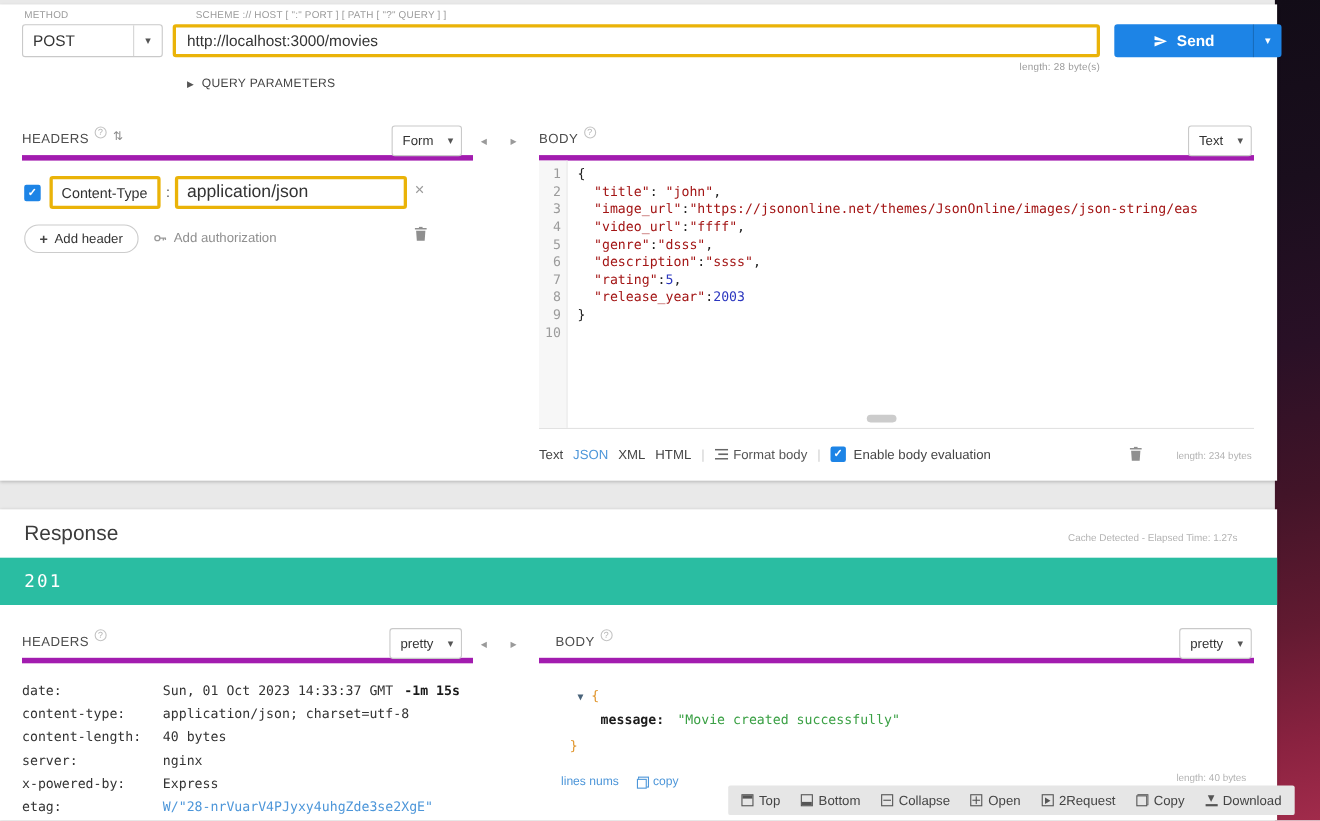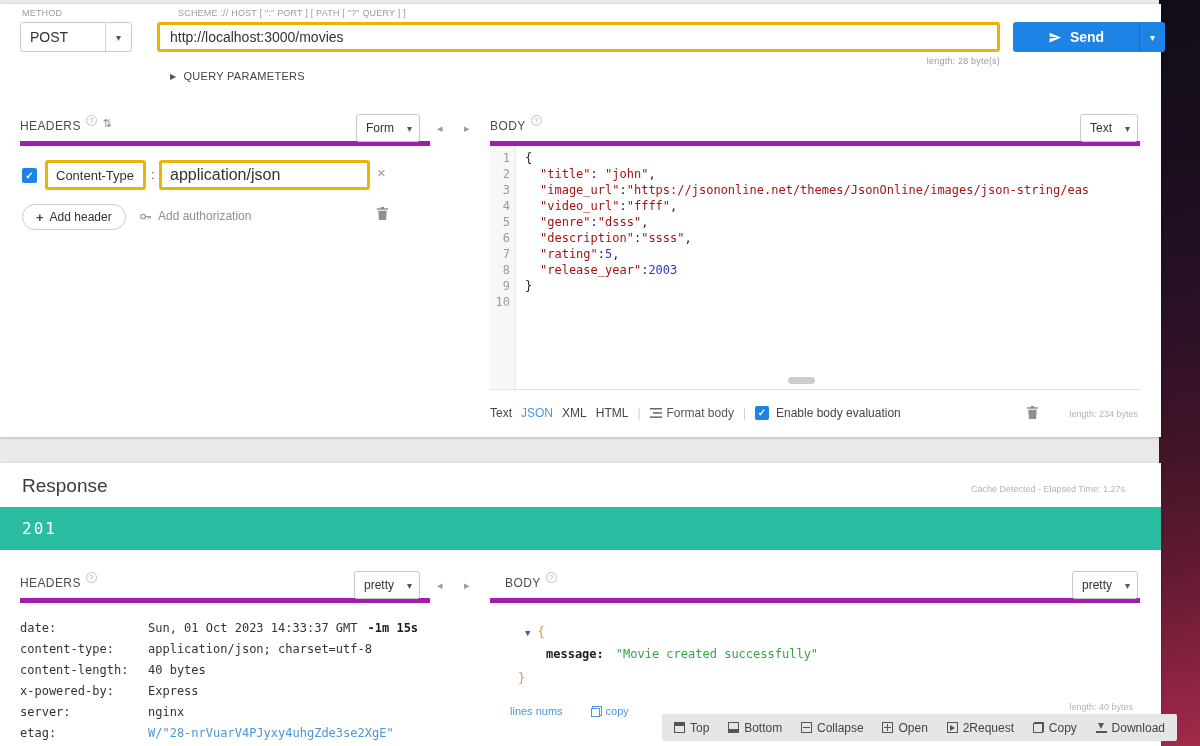--- a/index.html
+++ b/index.html
@@ -61,21 +61,21 @@
   .resp-rows { position:absolute; left:20px; top:155px; width:445px; font-family:"DejaVu Sans Mono",monospace; font-size:12px; color:#333; }
   .resp-row { display:flex; height:21px; line-height:21px; white-space:nowrap; }
   .resp-key { width:128px; flex:none; }
   .resp-suffix { font-weight:bold; margin-left:10px; color:#1a1a1a; }
   .link-text { color:#4d96d9; }
   .tree-row { position:absolute; font-family:"DejaVu Sans Mono",monospace; font-size:12px; white-space:nowrap; }
   .expander { color:#49637a; font-size:9px; cursor:pointer; margin-right:7px; }
   .brace { color:#e0962e; }
   .tree-key { font-weight:bold; color:#1c1c1c; }
   .tree-str { color:#3aa044; margin-left:12px; }
-  .body-links { position:absolute; top:242px; left:510px; display:flex; gap:28px; font-size:11px; color:#4d96d9; }
+  .body-links { position:absolute; top:242px; left:510px; display:flex; gap:16px; font-size:11px; color:#4d96d9; }
   .blink { display:flex; align-items:center; gap:4px; cursor:pointer; }
   .len-info { position:absolute; font-size:9px; color:#b3b3b3; white-space:nowrap; }
   .tbar { position:absolute; left:662px; top:251px; width:515px; height:27px; background:#e6e6e6; border-radius:2px; display:flex; align-items:center; justify-content:space-between; padding:0 12px; }
   .tbtn { display:flex; align-items:center; gap:5px; font-size:12px; color:#444; cursor:pointer; white-space:nowrap; }
   .ticon { position:relative; width:11px; height:11px; border:1px solid #555; flex:none; display:inline-block; }
   .i-top::before { content:""; position:absolute; left:0; right:0; top:0; height:3px; background:#555; }
   .i-bottom::before { content:""; position:absolute; left:0; right:0; bottom:0; height:3px; background:#555; }
   .i-collapse::before { content:""; position:absolute; left:1px; right:1px; top:4px; height:1px; background:#555; }
   .i-open::before { content:""; position:absolute; left:1px; right:1px; top:4px; height:1px; background:#555; }
   .i-open::after { content:""; position:absolute; left:4px; top:1px; bottom:1px; width:1px; background:#555; }
@@ -90,21 +90,21 @@
   .i-download::after { content:""; position:absolute; left:0; right:0; bottom:0; height:2px; background:#555; }
 </style>
 </head>
 <body>
 
 <div class="bg-strip"></div>
 
 <div class="card card1">
 
   <div class="tiny-label" style="top:4px;left:22px">METHOD</div>
-  <div class="dd dd-method" style="top:18px;left:20px;width:112px;height:30px">
+  <div class="dd dd-method" style="top:18px;left:20px;width:128px;height:30px">
     <span class="dd-label">POST</span>
     <span class="dd-caret">▾</span>
   </div>
 
   <div class="tiny-label" style="top:4px;left:178px">SCHEME :// HOST [ ":" PORT ] [ PATH [ "?" QUERY ] ]</div>
   <input class="text-input" style="top: 18px; left: 157px; width: 843px;" value="http://localhost:3000/movies">
 
   <div class="send-btn">
     <span class="send-main">
       <svg width="14" height="13" viewBox="0 0 24 24">
@@ -267,26 +267,26 @@
     </div>
     <div class="resp-row">
       <span class="resp-key">content-type:</span>
       <span class="resp-val">application/json; charset=utf-8</span>
     </div>
     <div class="resp-row">
       <span class="resp-key">content-length:</span>
       <span class="resp-val">40 bytes</span>
     </div>
     <div class="resp-row">
+      <span class="resp-key">server:</span>
+      <span class="resp-val">nginx</span>
+    </div>
+    <div class="resp-row">
       <span class="resp-key">x-powered-by:</span>
       <span class="resp-val">Express</span>
-    </div>
-    <div class="resp-row">
-      <span class="resp-key">server:</span>
-      <span class="resp-val">nginx</span>
     </div>
     <div class="resp-row">
       <span class="resp-key">etag:</span>
       <span class="resp-val link-text">W/"28-nrVuarV4PJyxy4uhgZde3se2XgE"</span>
     </div>
   </div>
 
   <div class="tree-row" style="top:162px;left:525px">
     <span class="expander">▼</span><span class="brace">{</span>
   </div>

